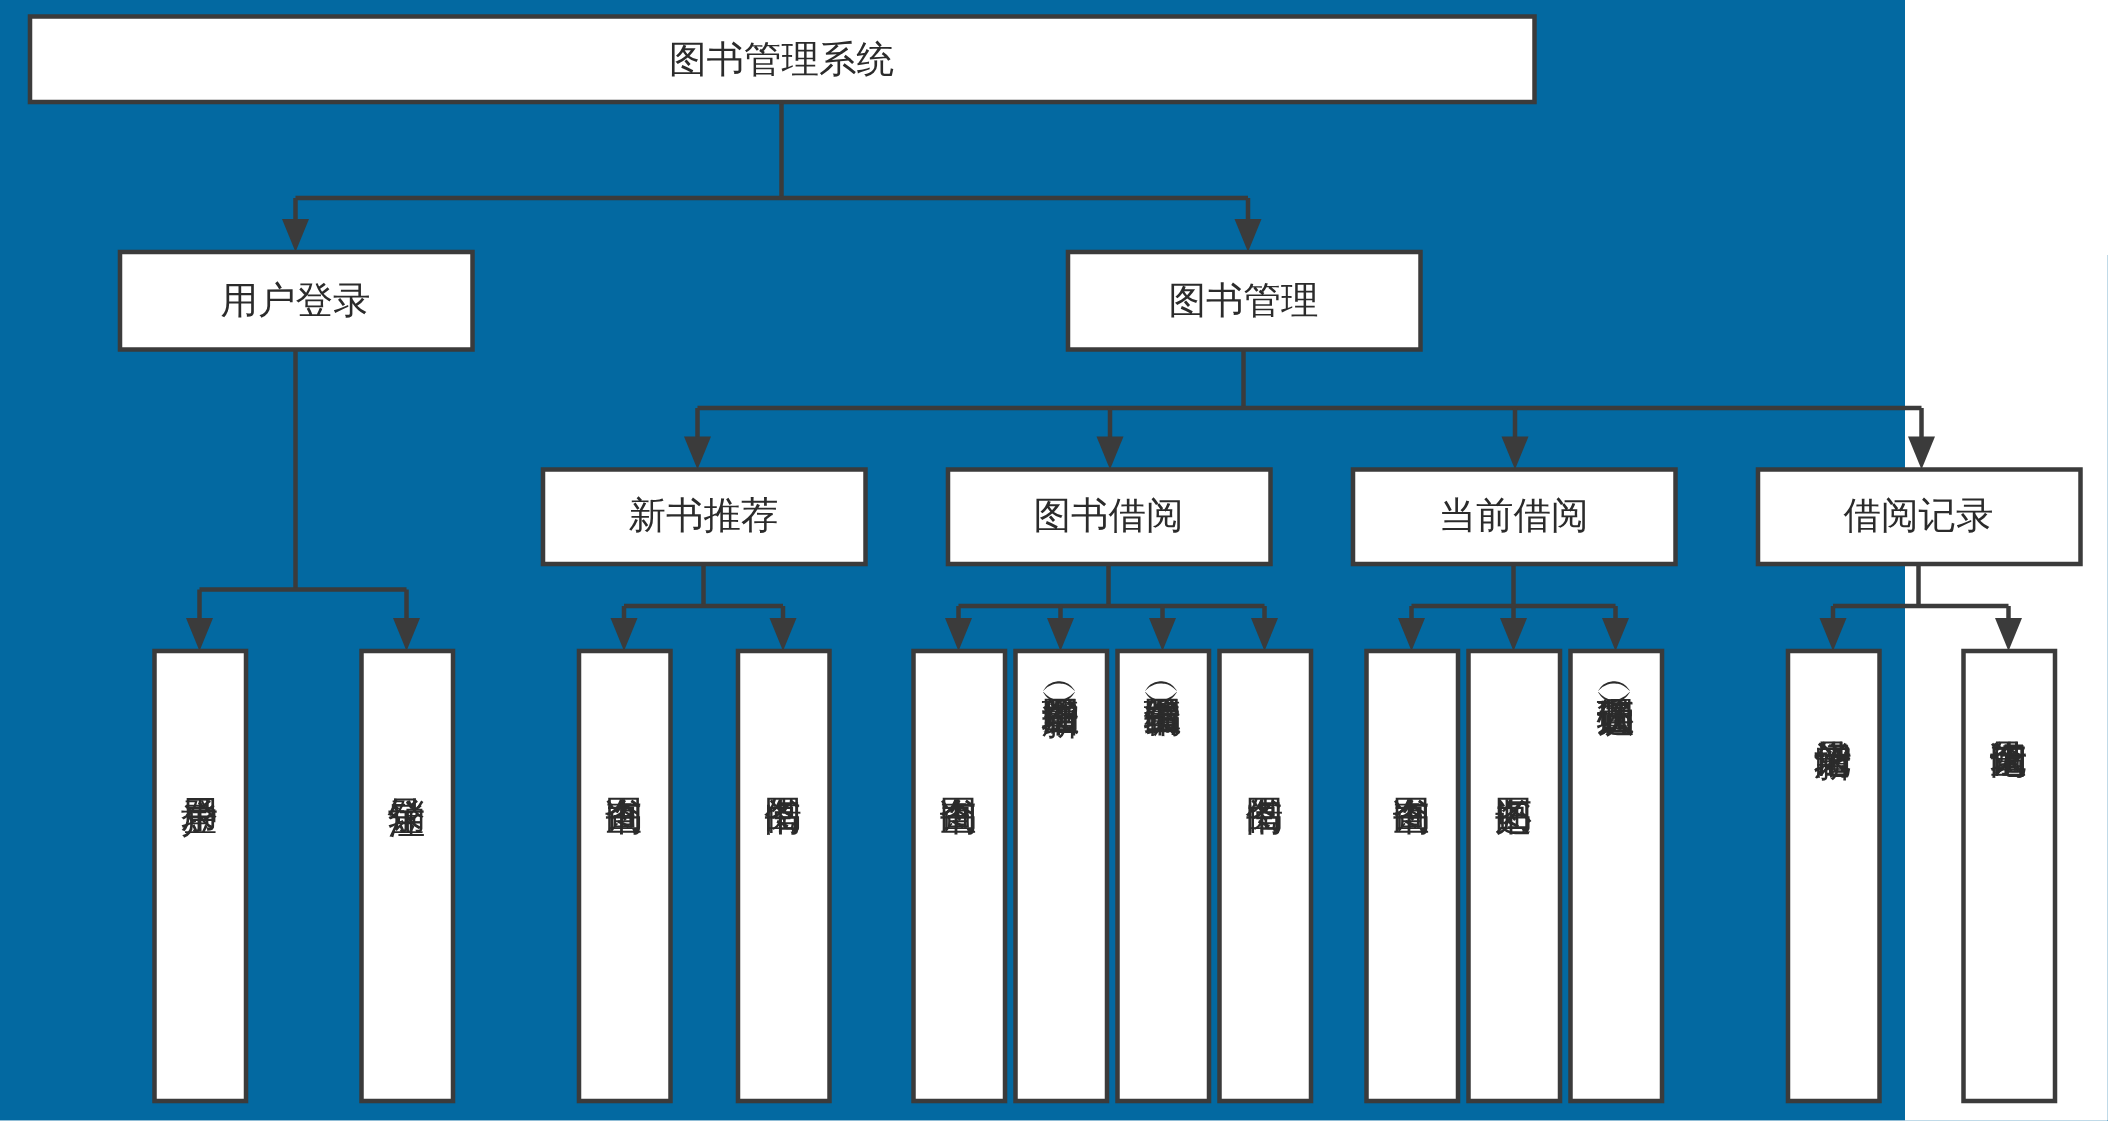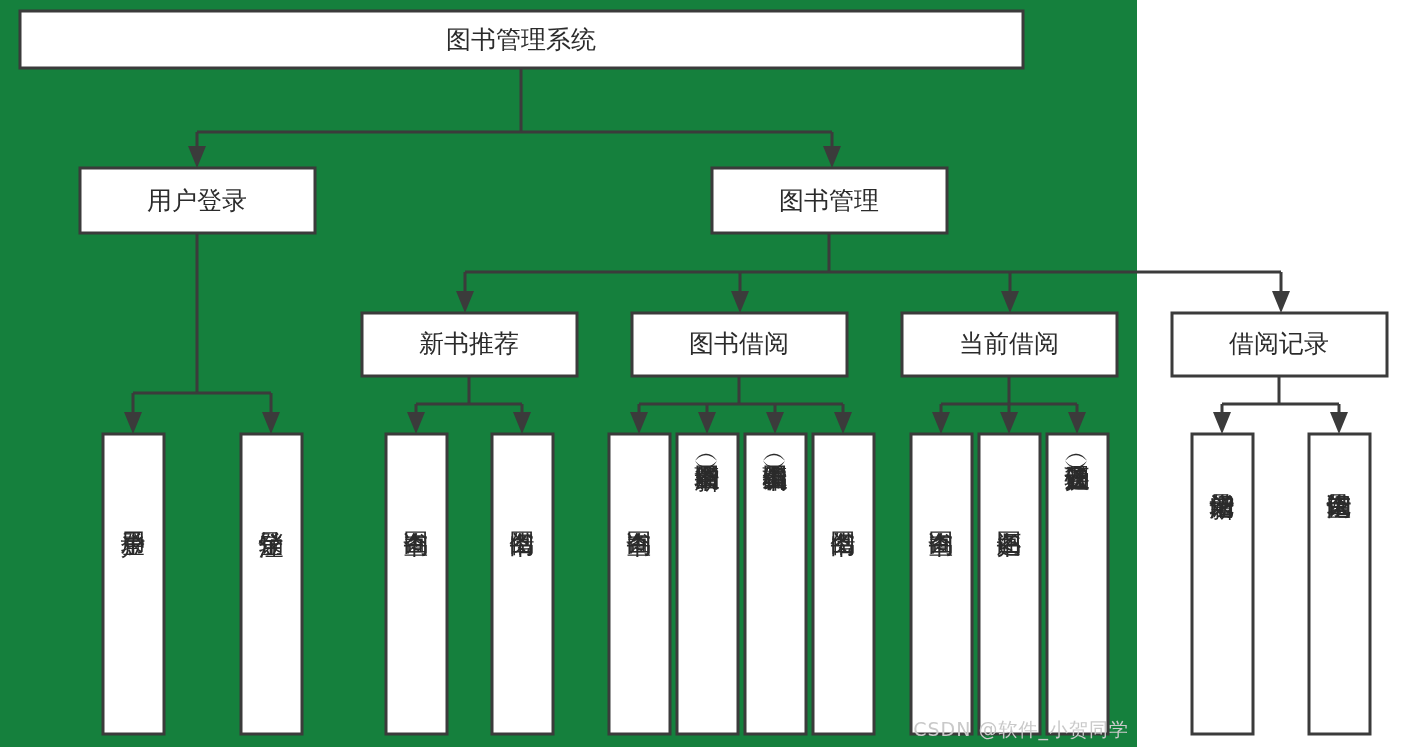--- a/index.html
+++ b/index.html
@@ -1,21 +1,21 @@
 <!DOCTYPE html>
 <html><head>
 <meta charset="utf-8">
 <title>图书管理系统 功能结构图</title>
 <style>
   html,body{margin:0;padding:0;background:#ffffff;}
   body{
     width:1405px;height:747px;overflow:hidden;
     font-family:"DejaVu Sans","Liberation Sans",sans-serif;
   }
-  #diagram-root{position:relative;width:1137px;height:747px;background:#15803d;}
+  #diagram-root{position:relative;width:1270px;height:747px;background:#0369a1;}
   svg.diagram{position:absolute;left:0;top:0;width:1405px;height:747px;}
   .node-rect{fill:#ffffff;stroke:#3b3b3b;stroke-width:3;}
   .link{stroke:#3b3b3b;stroke-width:3;fill:none;}
   .arrow-head{fill:#3b3b3b;stroke:none;}
   .node-label{
     font-family:"DejaVu Sans","Liberation Sans",sans-serif;
     fill:#2b2b2b;font-size:25px;text-anchor:middle;dominant-baseline:middle;
   }
   .node-label-v{
     font-family:"DejaVu Sans","Liberation Sans",sans-serif;
@@ -192,15 +192,14 @@
       <rect class="node-rect" x="1192" y="434" width="61" height="300"></rect>
       <text class="node-label-v" x="1222" y="474">新增借阅记录</text>
     </g>
     <g>
       <rect class="node-rect" x="1309" y="434" width="61" height="300"></rect>
       <text class="node-label-v" x="1339" y="474">查询借阅记录</text>
     </g>
 
   </svg>
 
-  <div class="watermark">CSDN @软件_小贺同学</div>
 
 </div>
 
 </body></html>

